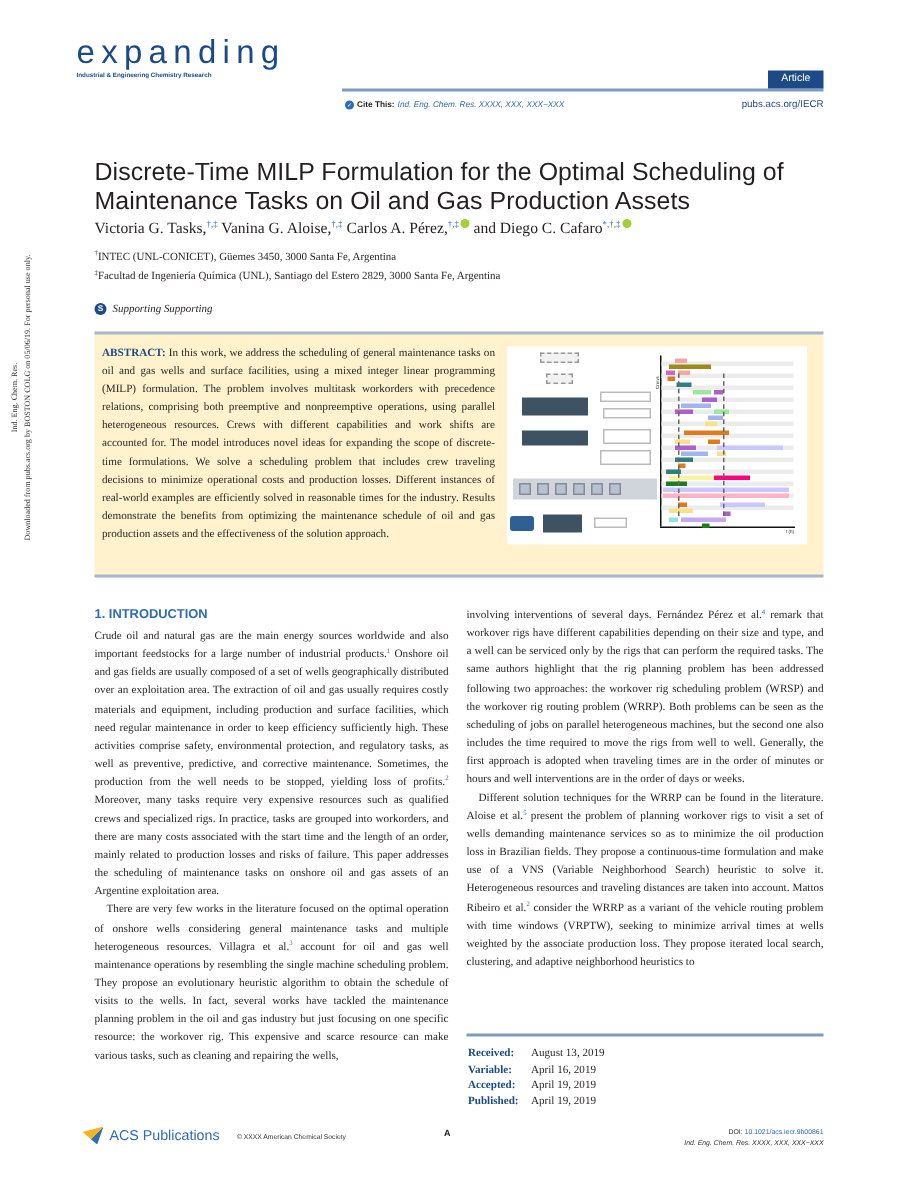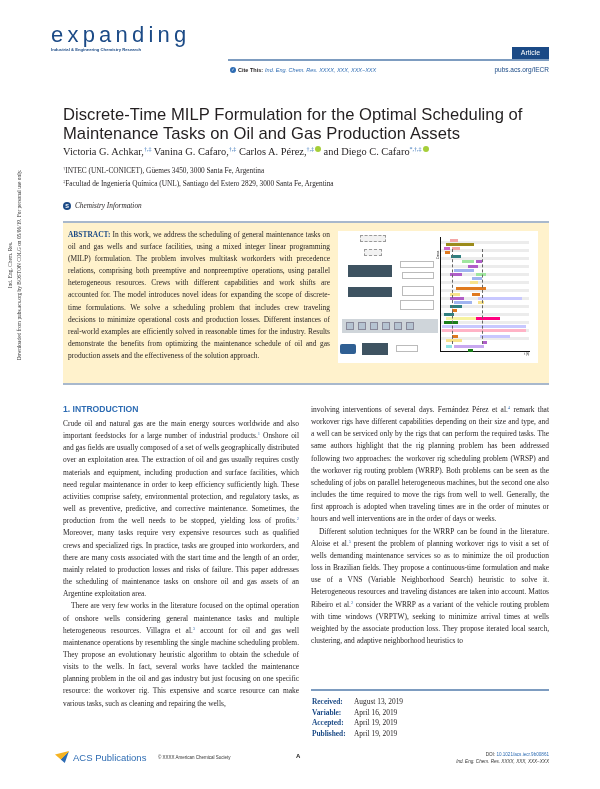--- a/index.html
+++ b/index.html
@@ -102,34 +102,34 @@
 <div class="article-badge">Article</div>
 <div class="cite-line">
   <span class="cite-icon">✓</span>
   <span class="cite-label">Cite This:</span>
   <span class="cite-ref">Ind. Eng. Chem. Res. XXXX, XXX, XXX−XXX</span>
 </div>
 <div class="pubs-url">pubs.acs.org/IECR</div>
 
 <h1 class="title">Discrete-Time MILP Formulation for the Optimal Scheduling of Maintenance Tasks on Oil and Gas Production Assets</h1>
 <div class="authors">
-  <span>Victoria G. Achkar,</span><sup>†,‡</sup>
-  <span>Vanina G. Cafaro,</span><sup>†,‡</sup>
+  <span>Victoria G. Tasks,</span><sup>†,‡</sup>
+  <span>Vanina G. Aloise,</span><sup>†,‡</sup>
   <span>Carlos A. Pérez,</span><sup>†,‡</sup><span class="orcid"></span>
   <span>and Diego C. Cafaro</span><sup>*,†,‡</sup><span class="orcid"></span>
 </div>
 <div class="affil affil-1">
   <sup>†</sup><span>INTEC (UNL-CONICET), Güemes 3450, 3000 Santa Fe, Argentina</span>
 </div>
 <div class="affil affil-2">
   <sup>‡</sup><span>Facultad de Ingeniería Química (UNL), Santiago del Estero 2829, 3000 Santa Fe, Argentina</span>
 </div>
 <div class="supp-info">
   <span class="supp-icon">S</span>
-  <span>Chemistry Information</span>
+  <span>Supporting Supporting</span>
 </div>
 
 <div class="abstract-box">
   <div class="abstract-text">
     <span class="abstract-label">ABSTRACT:</span>
     <span>In this work, we address the scheduling of general maintenance tasks on oil and gas wells and surface facilities, using a mixed integer linear programming (MILP) formulation. The problem involves multitask workorders with precedence relations, comprising both preemptive and nonpreemptive operations, using parallel heterogeneous resources. Crews with different capabilities and work shifts are accounted for. The model introduces novel ideas for expanding the scope of discrete-time formulations. We solve a scheduling problem that includes crew traveling decisions to minimize operational costs and production losses. Different instances of real-world examples are efficiently solved in reasonable times for the industry. Results demonstrate the benefits from optimizing the maintenance schedule of oil and gas production assets and the effectiveness of the solution approach.</span>
   </div>
 
   <div class="toc-graphic">
 

